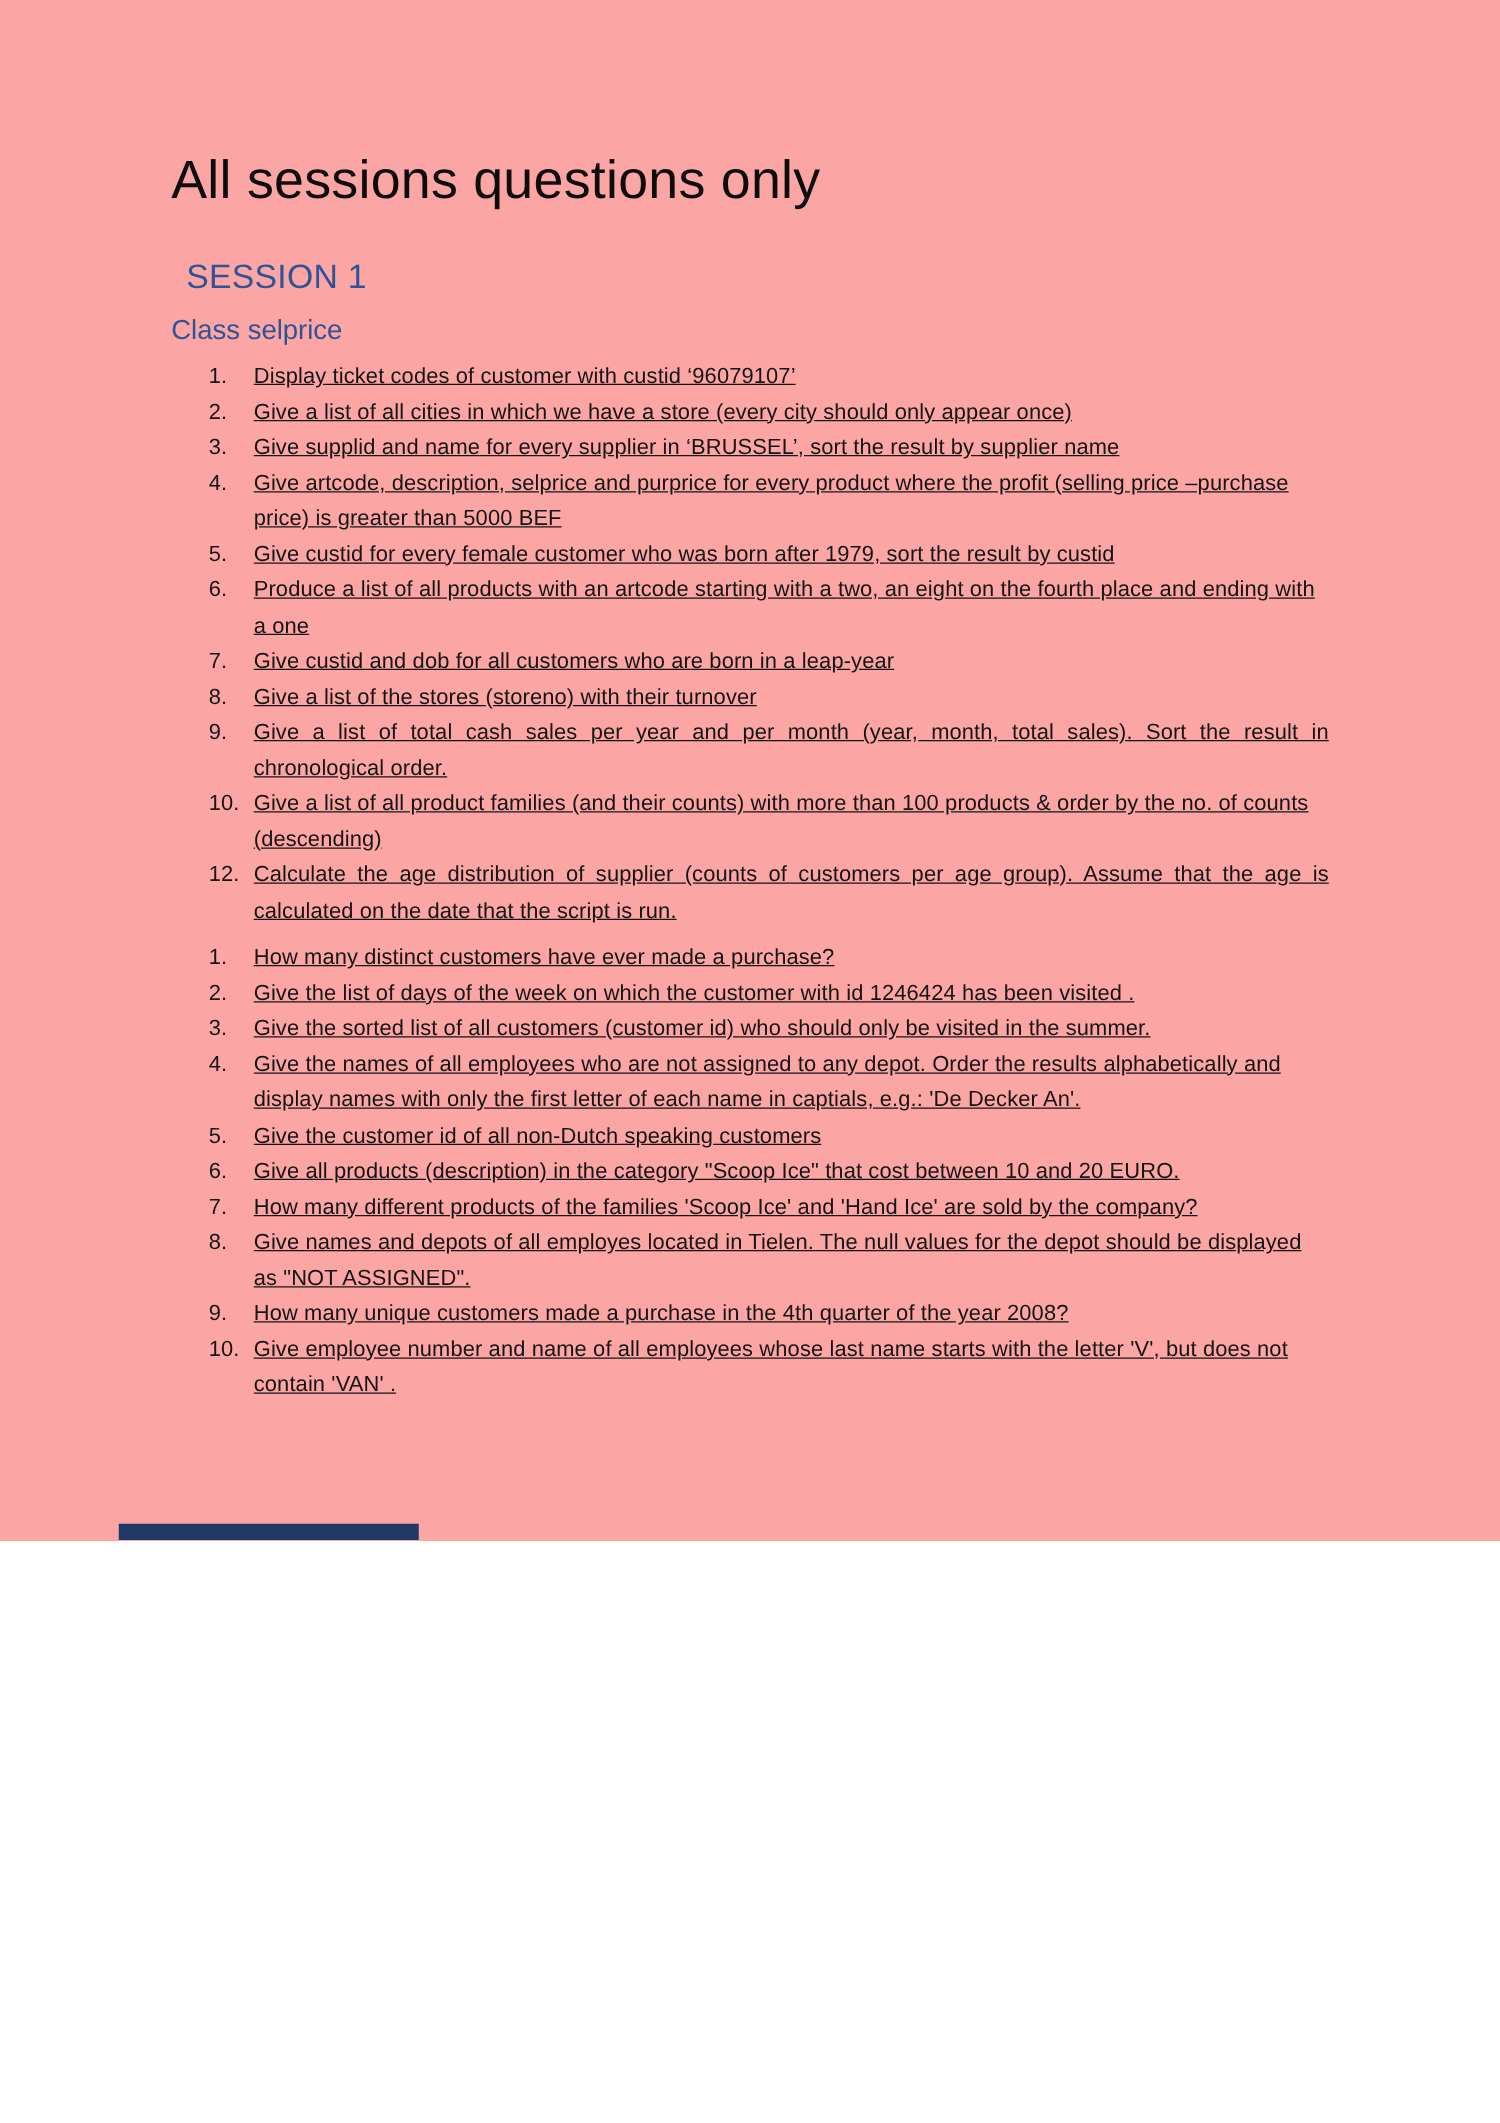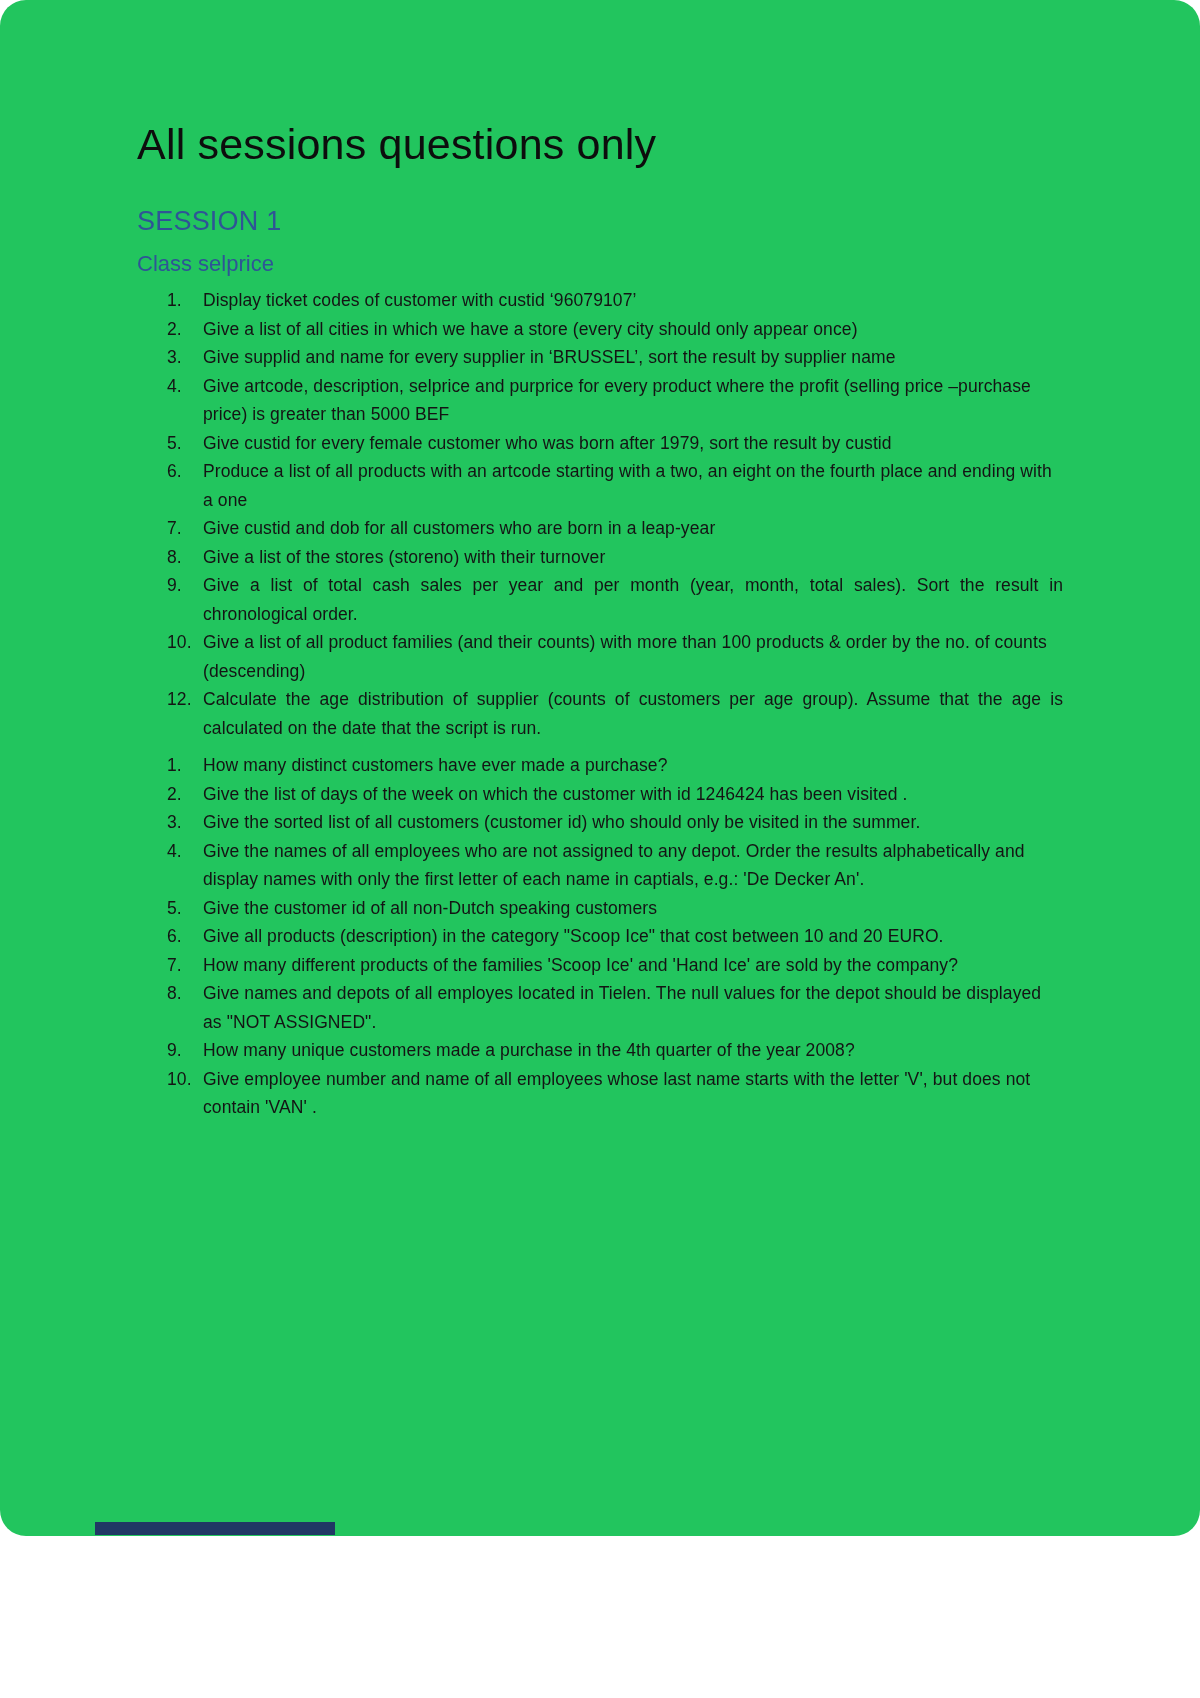--- a/index.html
+++ b/index.html
@@ -1,38 +1,37 @@
 <!DOCTYPE html>
 <html><head>
 <meta charset="utf-8">
 <style>
   html, body { margin: 0; padding: 0; background: #ffffff; }
   .page {
     position: relative;
     width: 1200px;
-    height: 1536px;
-    background: #22c55e;
+    height: 1233px;
+    background: #fca5a5;
     overflow: hidden;
     font-family: "Liberation Sans", "DejaVu Sans", sans-serif;
     color: #141414;
-    border-radius: 26px;
   }
   .content {
     padding: 118px 137px 0 137px;
   }
   h1.doc-title {
     margin: 0;
     font-size: 43px;
     line-height: 1.25;
     font-weight: 400;
     color: #0d0d0d;
     letter-spacing: 0.2px;
   }
   h2.session-heading {
-    margin: 34px 0 0 0;
+    margin: 34px 0 0 12px;
     font-size: 27px;
     line-height: 1.15;
     font-weight: 400;
     color: #2F5496;
     letter-spacing: 0.2px;
   }
   h3.sub-heading {
     margin: 14px 0 0 0;
     font-size: 22px;
     line-height: 1.2;
@@ -54,20 +53,21 @@
     display: flex;
     align-items: flex-start;
   }
   ol.q-list .num {
     flex: 0 0 36px;
     width: 36px;
   }
   ol.q-list .txt {
     flex: 1 1 auto;
     max-width: 866px;
+    text-decoration: underline;
   }
   
   #ce-list li:nth-child(9) .txt,
   #ce-list li:nth-child(11) .txt,
   #ce-list li:nth-child(12) .txt {
     text-align: justify;
   }
   .footer-accent-bar {
     position: absolute;
     left: 95px;

